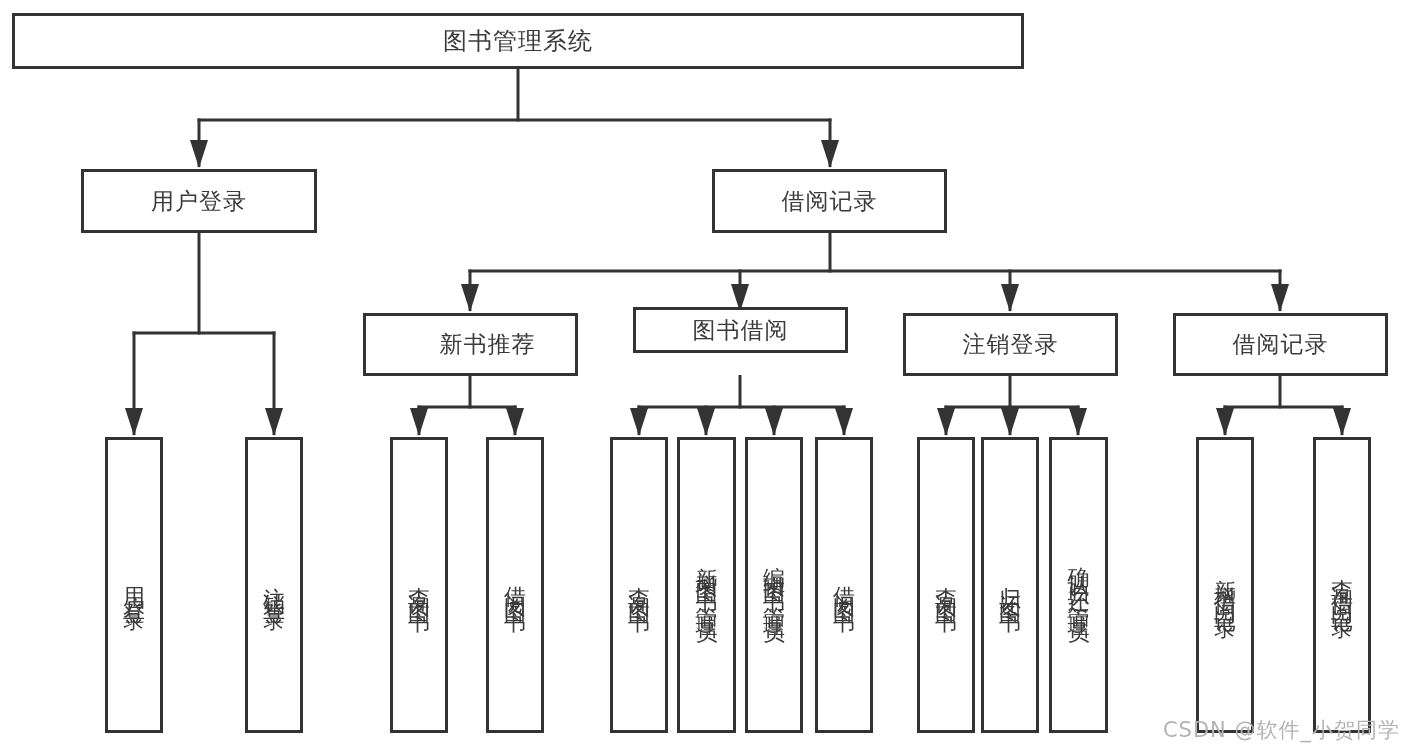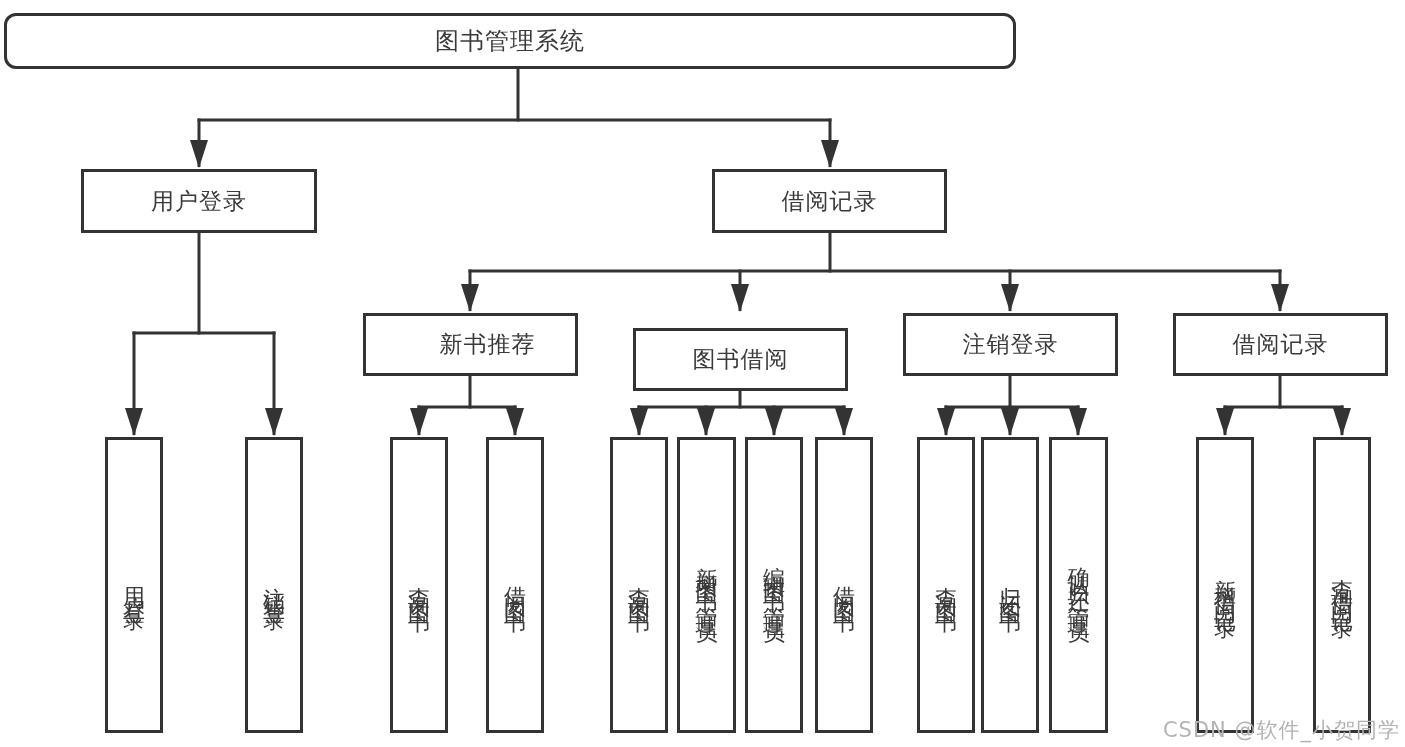--- a/index.html
+++ b/index.html
@@ -108,35 +108,35 @@
     </g>
 
     <g>
       <line x1="1280" y1="375" x2="1280" y2="408.5"></line>
       <line x1="1223.5" y1="407" x2="1343.5" y2="407"></line>
       <line x1="1225" y1="405.5" x2="1225" y2="435" marker-end="url(#arw)"></line>
       <line x1="1342" y1="405.5" x2="1342" y2="435" marker-end="url(#arw)"></line>
     </g>
   </svg>
 
-  <div class="box root" style="left:4px;top:13px;width:1012px;height:56px;border-radius:12px;">
+  <div class="box root" style="left:12px;top:13px;width:1012px;height:56px;">
     <span>图书管理系统</span>
   </div>
 
   <div class="box" style="left:81px;top:169px;width:236px;height:64px;">
     <span>用户登录</span>
   </div>
   <div class="box" style="left:712px;top:169px;width:235px;height:64px;">
     <span>借阅记录</span>
   </div>
 
   <div class="box" style="left:363px;top:313px;width:215px;height:63px;padding-left:34px;">
     <span>新书推荐</span>
   </div>
-  <div class="box" style="left:633px;top:328px;width:215px;height:63px;">
+  <div class="box" style="left:633px;top:307px;width:215px;height:46px;">
     <span>图书借阅</span>
   </div>
   <div class="box" style="left:903px;top:313px;width:215px;height:63px;">
     <span>注销登录</span>
   </div>
   <div class="box" style="left:1173px;top:313px;width:215px;height:63px;">
     <span>借阅记录</span>
   </div>
 
   <div class="box leaf" style="left:105px;top:437px;width:58px;height:296px;">

